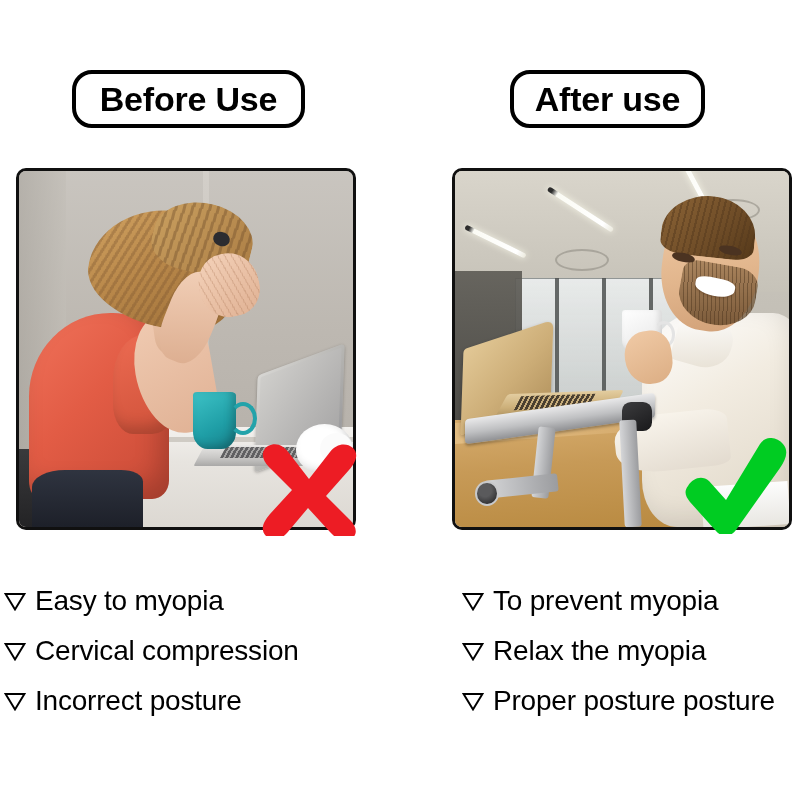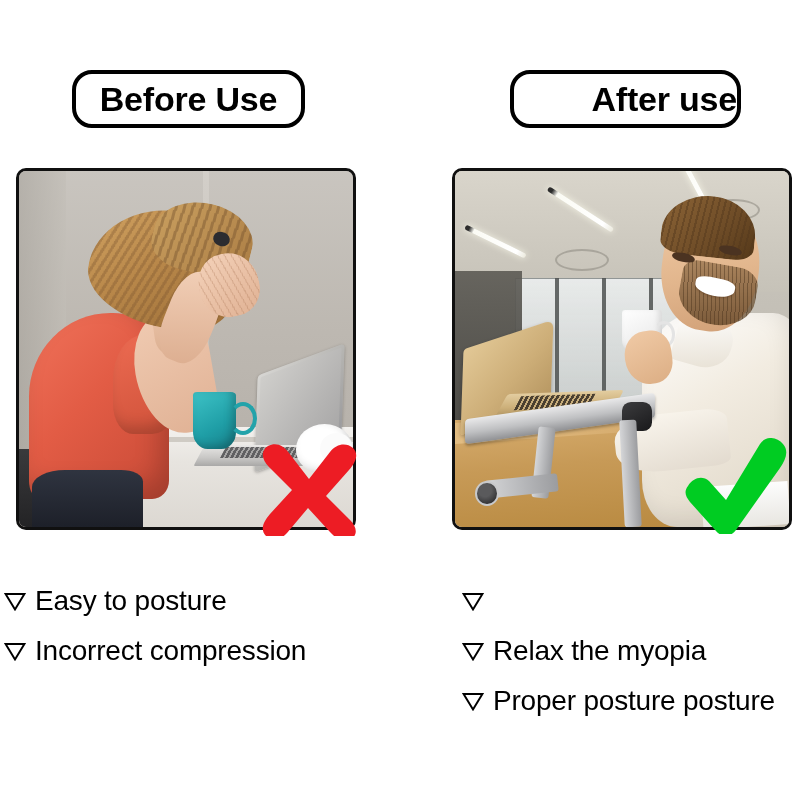--- a/index.html
+++ b/index.html
@@ -45,21 +45,21 @@
   }
   .label-box .label-text {
     font-size: 34px;
     font-weight: bold;
     letter-spacing: -0.2px;
     line-height: 1;
     white-space: nowrap;
     color: #000000;
   }
   #label-before { left: 72px; width: 233px; }
-  #label-after  { left: 510px; width: 231px; justify-content: flex-end; }
+  #label-after  { left: 510px; width: 195px; }
 
   
   .photo-frame {
     position: absolute;
     box-sizing: border-box;
     top: 168px;
     width: 340px;
     height: 362px;
     border: 3px solid #101010;
     border-radius: 10px;
@@ -751,38 +751,45 @@
              C105 13 102 21 96 30 L52 92 C47 99 38 100 32 93 L6 64
              C1 58 0 53 4 48 Z" fill="#00CC22"></path>
   </svg>
 
   <div class="bullets" id="bullets-before">
 
     <div class="bullet-item">
       <svg class="bullet-tri" viewBox="0 0 22 19">
         <path d="M1.6 2 L20.4 2 L11 17.4 Z" fill="none" stroke="#000000" stroke-width="2"></path>
       </svg>
-      <span class="bullet-text">Easy to posture</span>
+      <span class="bullet-text">Easy to myopia</span>
     </div>
 
     <div class="bullet-item">
       <svg class="bullet-tri" viewBox="0 0 22 19">
         <path d="M1.6 2 L20.4 2 L11 17.4 Z" fill="none" stroke="#000000" stroke-width="2"></path>
       </svg>
-      <span class="bullet-text">Incorrect compression</span>
-    </div>
-
-  </div>
-
-  <div class="bullets" id="bullets-after">
+      <span class="bullet-text">Cervical compression</span>
+    </div>
 
     <div class="bullet-item">
       <svg class="bullet-tri" viewBox="0 0 22 19">
         <path d="M1.6 2 L20.4 2 L11 17.4 Z" fill="none" stroke="#000000" stroke-width="2"></path>
       </svg>
+      <span class="bullet-text">Incorrect posture</span>
+    </div>
+  </div>
+
+  <div class="bullets" id="bullets-after">
+
+    <div class="bullet-item">
+      <svg class="bullet-tri" viewBox="0 0 22 19">
+        <path d="M1.6 2 L20.4 2 L11 17.4 Z" fill="none" stroke="#000000" stroke-width="2"></path>
+      </svg>
+      <span class="bullet-text">To prevent myopia</span>
     </div>
 
     <div class="bullet-item">
       <svg class="bullet-tri" viewBox="0 0 22 19">
         <path d="M1.6 2 L20.4 2 L11 17.4 Z" fill="none" stroke="#000000" stroke-width="2"></path>
       </svg>
       <span class="bullet-text">Relax the myopia</span>
     </div>
 
     <div class="bullet-item">

